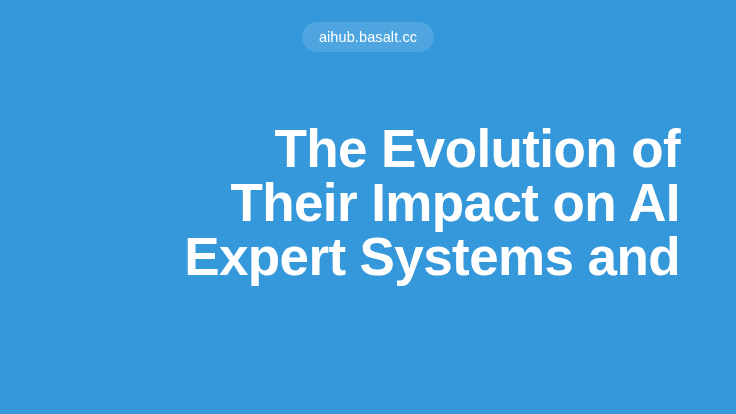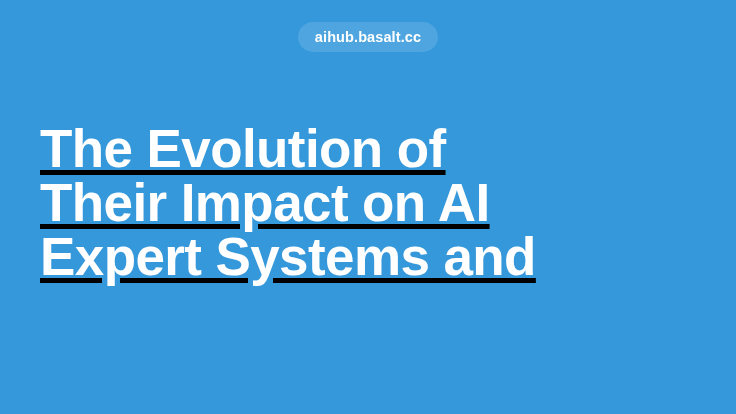--- a/index.html
+++ b/index.html
@@ -34,34 +34,33 @@
   .site-badge {
     display: inline-flex;
     align-items: center;
     justify-content: center;
     height: 30px;
     padding: 0 17px;
     border-radius: 15px;
     background: rgba(255, 255, 255, 0.13);
     color: #ffffff;
     font-size: 14.5px;
-    font-weight: 700;
+    font-weight: 400;
     letter-spacing: 0.1px;
     line-height: 1;
     white-space: nowrap;
   }
   .title-block {
     position: absolute;
     top: 122px;
     left: 0;
     right: 16px;
-    text-align: left;
+    text-align: right;
     padding: 0 40px;
     box-sizing: border-box;
-    text-decoration: underline;
   }
   .title-line {
     display: block;
     color: #ffffff;
     font-size: 53px;
     font-weight: 700;
     line-height: 54px;
     letter-spacing: -0.6px;
     white-space: nowrap;
   }

